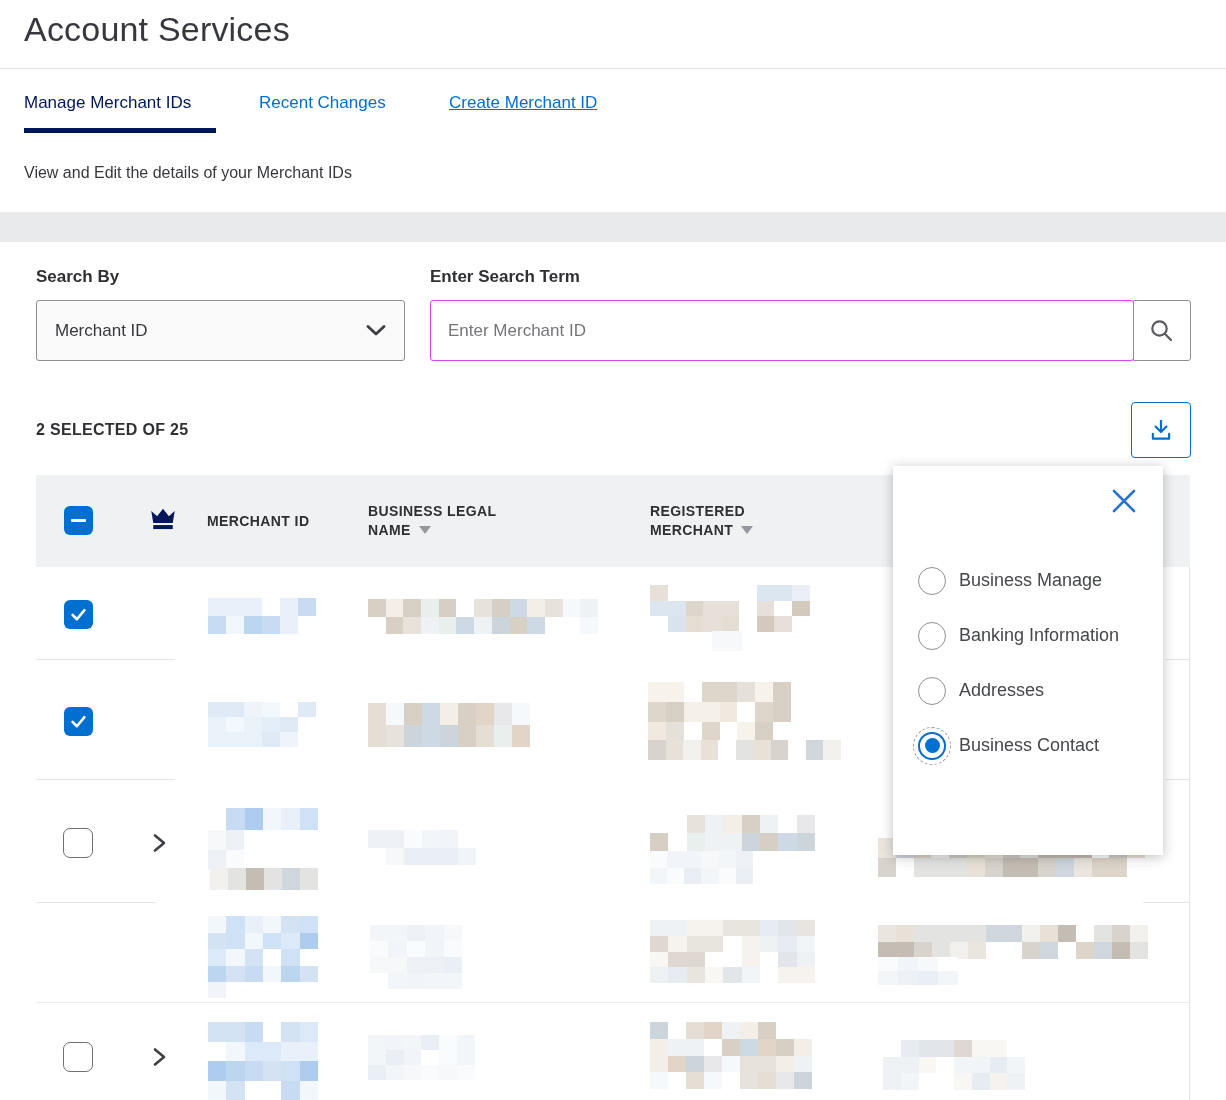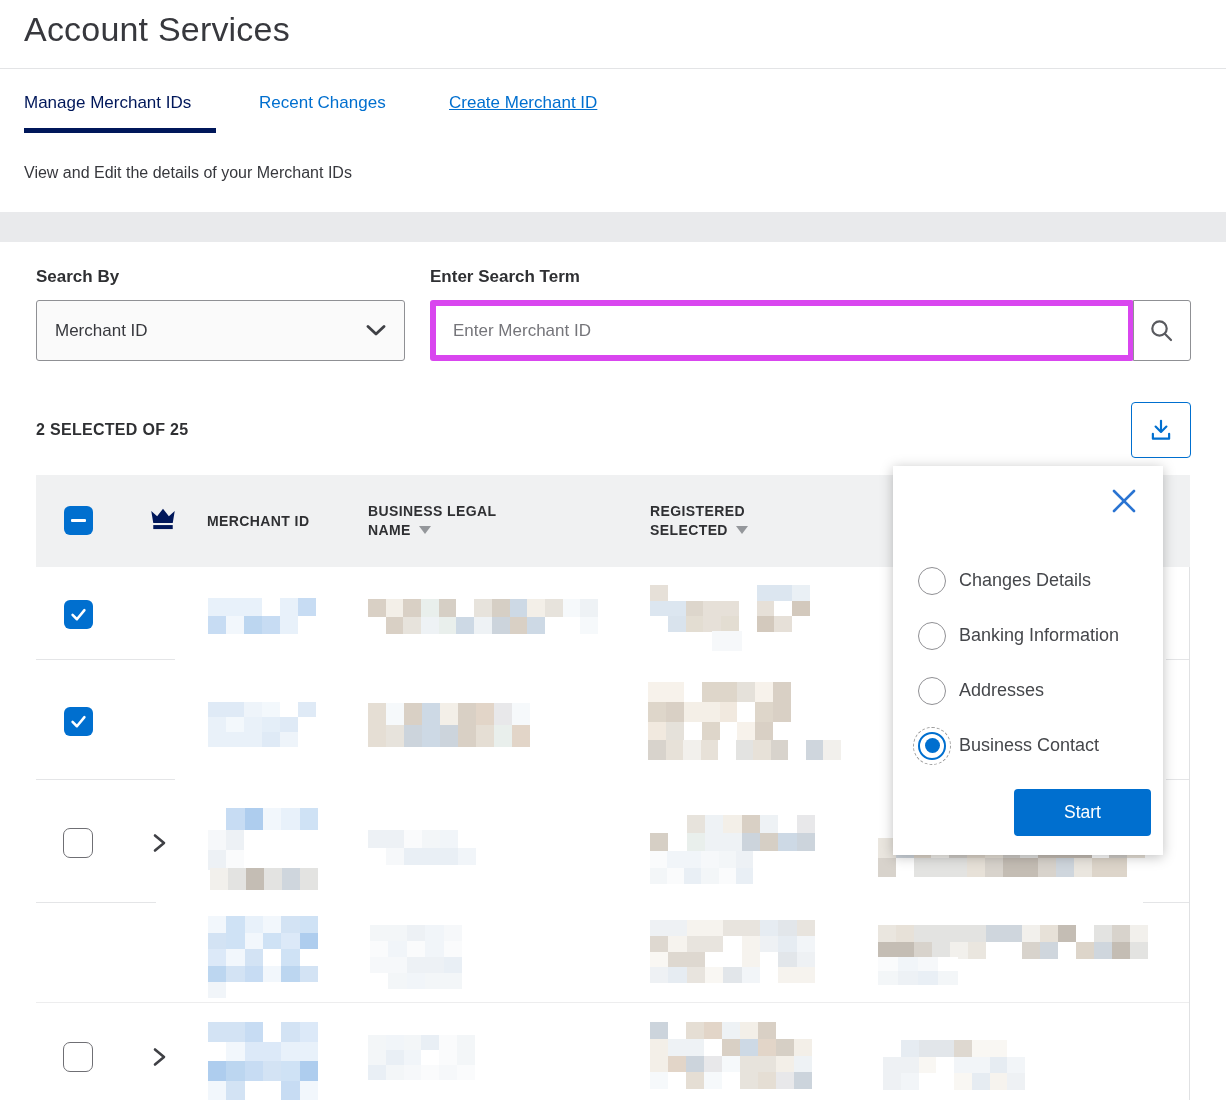--- a/index.html
+++ b/index.html
@@ -14,21 +14,21 @@
   .tab.active{color:#00175a;}
   .tab.inactive{color:#006fcf;}
   .tab-underline{position:absolute;left:24px;top:128px;width:192px;height:5px;background:#00175a;}
   .subtitle{position:absolute;left:24px;top:164px;font-size:16px;color:#37383d;}
   .gray-band{position:absolute;left:0;top:212px;width:1226px;height:30px;background:#e9eaec;}
 
   
   .field-label{position:absolute;top:267px;font-size:17px;font-weight:700;color:#2f3033;}
   .select-box{position:absolute;left:36px;top:300px;width:369px;height:61px;border:1px solid #8f9094;border-radius:3px;background:#fafafa;display:flex;align-items:center;padding:0 18px;cursor:pointer;}
   .select-box .val{font-size:17px;color:#37383d;flex:1;}
-  .search-input{position:absolute;left:430px;top:300px;width:704px;height:61px;border:6px solid #d946ef;border-radius:3px;background:#fff;padding:0 17px;font-size:17px;font-family:"Liberation Sans",sans-serif;color:#37383d;outline:none;}
+  .search-input{position:absolute;left:430px;top:300px;width:704px;height:61px;border:1px solid #d946ef;border-radius:3px;background:#fff;padding:0 17px;font-size:17px;font-family:"Liberation Sans",sans-serif;color:#37383d;outline:none;}
   .search-input::placeholder{color:#75757a;opacity:1;}
   .search-btn{position:absolute;left:1133px;top:300px;width:58px;height:61px;border:1px solid #8f9094;border-left:1px solid #8f9094;border-radius:0 3px 3px 0;background:#fff;display:flex;align-items:center;justify-content:center;cursor:pointer;}
 
   
   .sel-summary{position:absolute;left:36px;top:421px;font-size:16px;font-weight:700;color:#2f3033;letter-spacing:.3px;}
   .edit-btn{position:absolute;left:892px;top:402px;width:226px;height:56px;background:#006fcf;border:none;border-radius:4px;color:#fff;font-size:18px;font-family:"Liberation Sans",sans-serif;cursor:pointer;}
   .dl-btn{position:absolute;left:1131px;top:402px;width:60px;height:56px;background:#fff;border:1px solid #006fcf;border-radius:4px;display:flex;align-items:center;justify-content:center;cursor:pointer;}
 
   
   .table{position:absolute;left:36px;top:475px;width:1154px;height:625px;}
@@ -115,21 +115,21 @@
           <span class="minus"></span>
         </div>
       <span style="position:absolute;left:111px;top:29px;">
         <svg width="32" height="32" viewBox="0 0 24 24">
             <path d="M3.2 5.2 L7.6 9.2 L12 3.6 L16.4 9.2 L20.8 5.2 L19.3 14.2 L4.7 14.2 Z" fill="#00175a"></path>
             <rect x="4.7" y="15.8" width="14.6" height="3" fill="#00175a"></rect>
           </svg>
       </span>
       <div class="col-h" style="left:171px;top:37px;">MERCHANT ID</div>
       <div class="col-h" style="left:332px;top:27px;width:150px;"><span>BUSINESS LEGAL NAME</span><span class="tri"></span></div>
-      <div class="col-h" style="left:614px;top:27px;width:140px;"><span>REGISTERED SELECTED</span><span class="tri"></span></div>
+      <div class="col-h" style="left:614px;top:27px;width:140px;"><span>REGISTERED MERCHANT</span><span class="tri"></span></div>
     </div>
 
     <div class="divider" style="left:0;top:184px;width:139px;"></div>
     <div class="divider" style="left:1130px;top:184px;width:24px;"></div>
     <div class="divider" style="left:0;top:304px;width:139px;"></div>
     <div class="divider" style="left:1130px;top:304px;width:24px;"></div>
     <div class="divider" style="left:0;top:427px;width:120px;"></div>
     <div class="divider" style="left:1107px;top:427px;width:47px;"></div>
     <div class="divider" style="left:0;top:527px;width:1154px;background:#ededee;"></div>
 
@@ -662,31 +662,30 @@
   <div class="popover">
     <span class="close-x">
       <svg width="26" height="26" viewBox="0 0 26 26">
           <line x1="3" y1="3" x2="23" y2="23" stroke="#2a74d2" stroke-width="2.6" stroke-linecap="round"></line>
           <line x1="23" y1="3" x2="3" y2="23" stroke="#2a74d2" stroke-width="2.6" stroke-linecap="round"></line>
         </svg>
     </span>
     <div id="popover-options">
         <div class="popt" style="top: 87px;">
           <span class="radio off"></span>
-          <span class="lbl">Changes Details</span>
+          <span class="lbl">Business Manage</span>
         </div>
         <div class="popt" style="top: 142px;">
           <span class="radio off"></span>
           <span class="lbl">Banking Information</span>
         </div>
         <div class="popt" style="top: 197px;">
           <span class="radio off"></span>
           <span class="lbl">Addresses</span>
         </div>
         <div class="popt" style="top: 252px;">
           <span class="radio on"></span>
           <span class="lbl">Business Contact</span>
         </div>
       </div>
-    <button class="start-btn">Start</button>
   </div>
 
 </div>
 
 </body></html>

